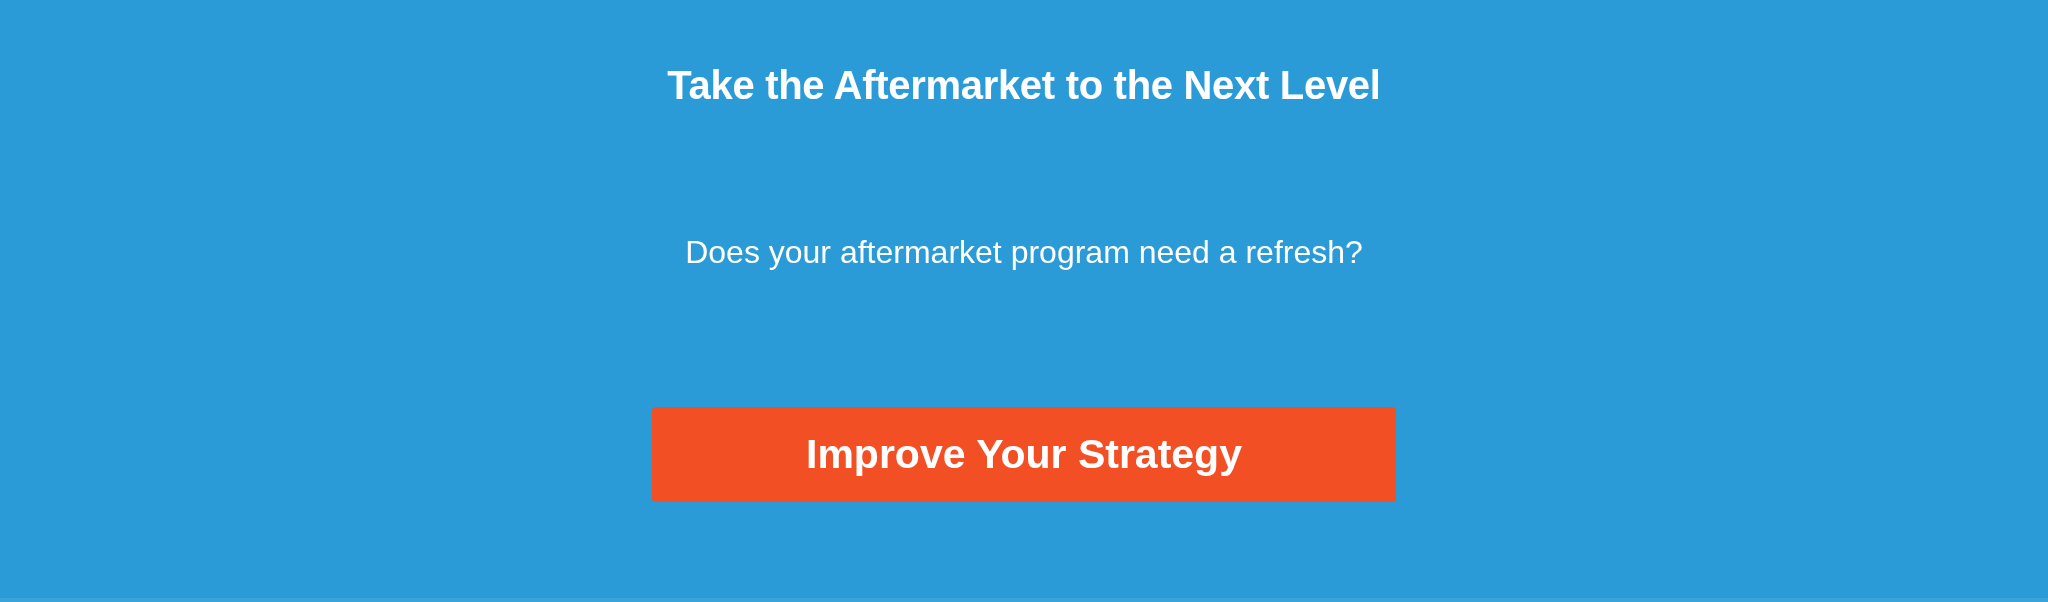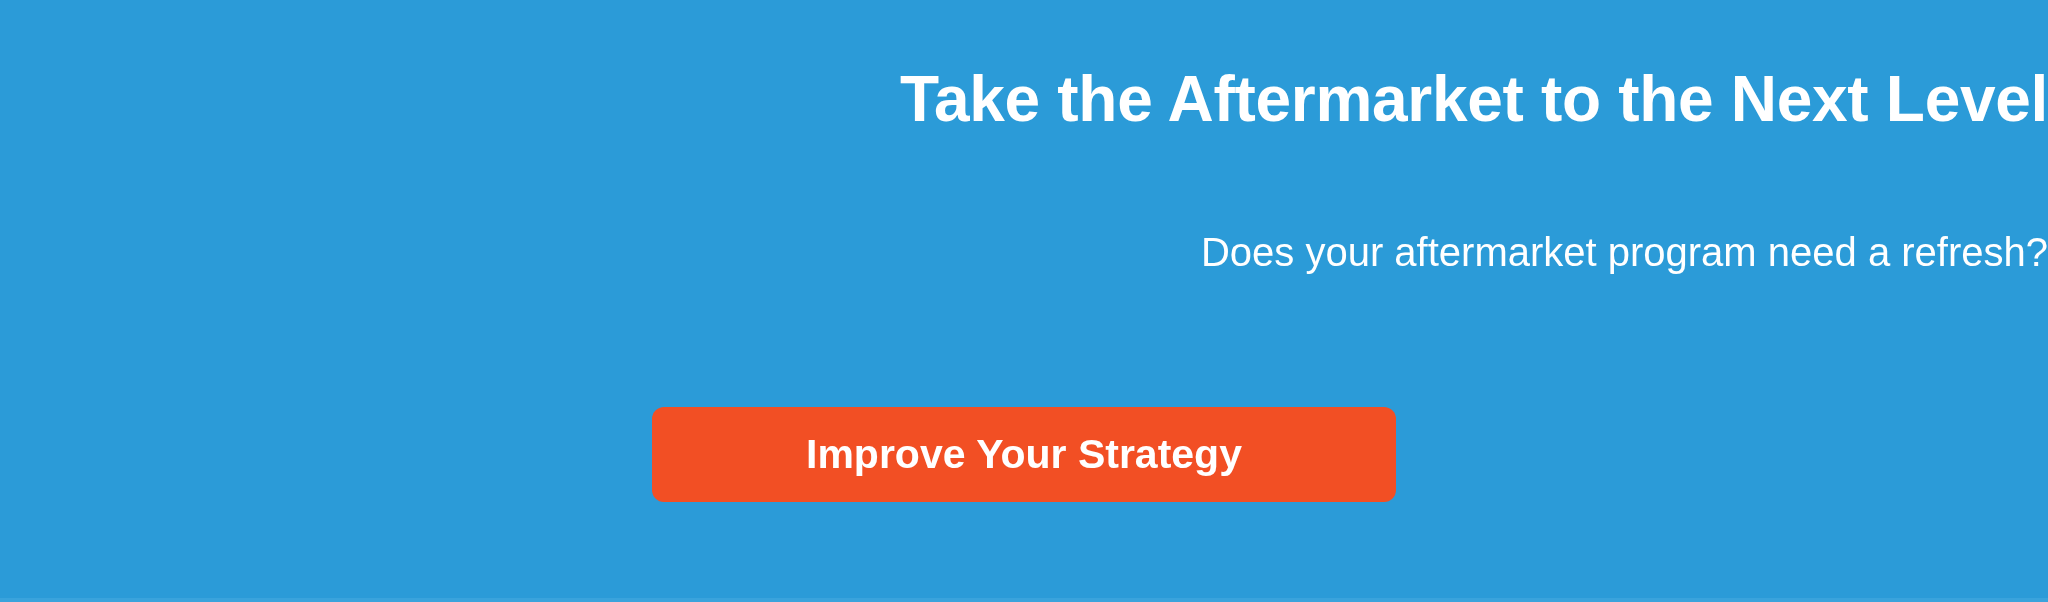--- a/index.html
+++ b/index.html
@@ -40,39 +40,39 @@
     pointer-events: none;
   }
 
   .headline {
     margin: 0;
     padding: 0;
     position: absolute;
     top: 62px;
     left: 0;
     right: 0;
-    text-align: right;
+    text-align: center;
     color: #ffffff;
     font-family: "Liberation Sans", sans-serif;
-    font-size: 64px;
+    font-size: 40px;
     font-weight: bold;
     line-height: 1.18;
     letter-spacing: -0.3px;
     white-space: nowrap;
   }
 
   .subhead {
     position: absolute;
     top: 215px;
     left: 0;
     right: 0;
-    text-align: right;
+    text-align: center;
     color: #ffffff;
     font-family: "Liberation Sans", sans-serif;
-    font-size: 40px;
+    font-size: 32px;
     font-weight: normal;
     line-height: 74px;
     letter-spacing: 0px;
   }
 
   .subhead .subhead-line {
     display: block;
     white-space: nowrap;
   }
 
@@ -87,21 +87,21 @@
 
   .cta-button {
     display: flex;
     align-items: center;
     justify-content: center;
     box-sizing: border-box;
     width: 744px;
     height: 95px;
     background-color: #f24f24;
     border: 0;
-    border-radius: 12px;
+    border-radius: 4px;
     color: #ffffff;
     font-family: "Liberation Sans", sans-serif;
     font-size: 41px;
     font-weight: bold;
     letter-spacing: 0px;
     white-space: nowrap;
     cursor: pointer;
     text-decoration: none;
     padding: 0;
     -webkit-appearance: none;

